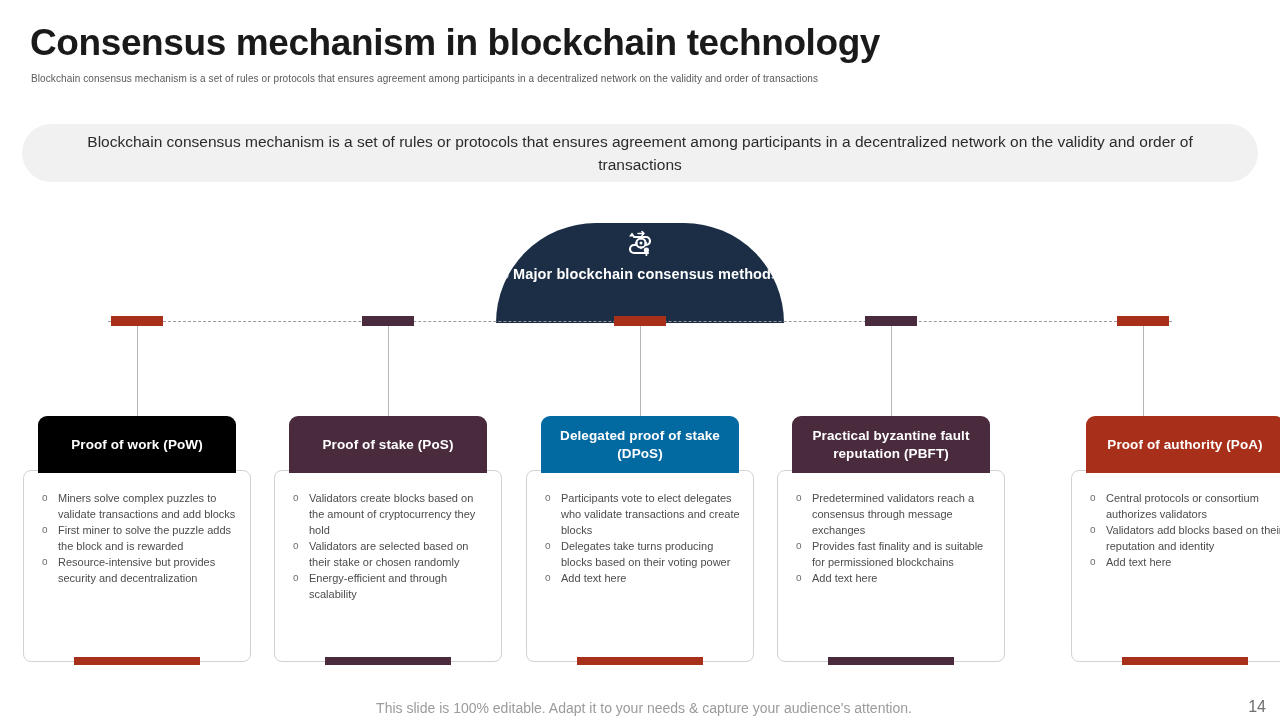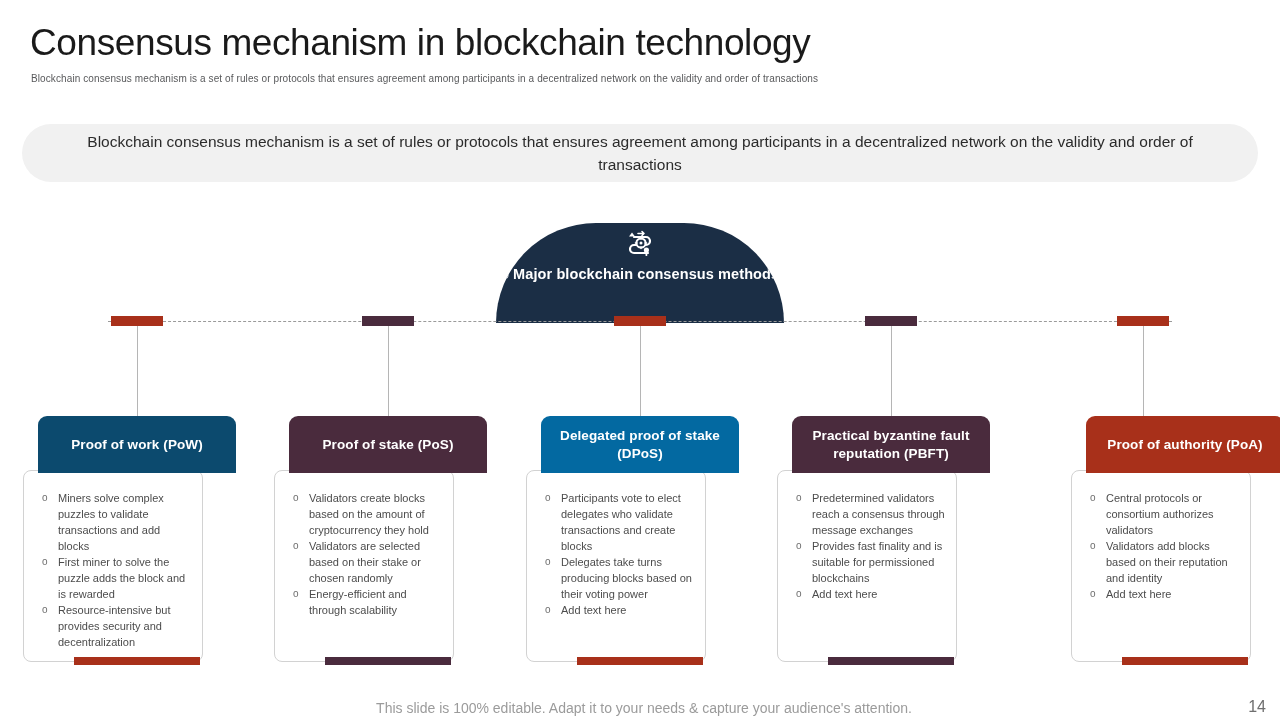--- a/index.html
+++ b/index.html
@@ -23,21 +23,21 @@
     height: 720px;
     background: #ffffff;
   }
 
   
   .page-title {
     position: absolute;
     left: 30px;
     top: 20px;
     font-size: 37px;
-    font-weight: 400;
+    font-weight: 700;
     color: #1a1a1a;
     letter-spacing: -0.4px;
     white-space: nowrap;
     line-height: 46px;
   }
 
   .page-subtitle {
     position: absolute;
     left: 31px;
     top: 73px;
@@ -162,21 +162,21 @@
     font-weight: bold;
     line-height: 18px;
     letter-spacing: 0.1px;
     padding: 0 6px;
   }
 
   .card-body {
     position: absolute;
     left: 0;
     top: 54px;
-    width: 180px;
+    width: 228px;
     height: 192px;
     background: #ffffff;
     border: 1px solid #d2d2d2;
     border-radius: 8px;
     z-index: 2;
     padding: 19px 10px 10px 10px;
   }
 
   .bullets {
     list-style: none;
@@ -266,21 +266,21 @@
     <div class="hub-label">5 Major blockchain consensus methods</div>
   </div>
 
   <div class="marker" style="left: 137px; background: rgb(168, 48, 26);"></div>
   <div class="marker" style="left: 388px; background: rgb(74, 43, 61);"></div>
   <div class="marker" style="left: 640px; background: rgb(168, 48, 26);"></div>
   <div class="marker" style="left: 891px; background: rgb(74, 43, 61);"></div>
   <div class="marker" style="left: 1143px; background: rgb(168, 48, 26);"></div>
 
   <div class="card" style="left: 23px;">
-    <div class="card-head" style="background: #0c4a6e;">
+    <div class="card-head" style="background: #000000;">
       <div class="card-head-text">Proof of work (PoW)</div>
     </div>
     <div class="card-body">
       <ul class="bullets">
         <li>Miners solve complex puzzles to validate transactions and add blocks</li>
         <li>First miner to solve the puzzle adds the block and is rewarded</li>
         <li>Resource-intensive but provides security and decentralization</li>
       </ul>
     </div>
     <div class="card-foot" style="background: rgb(168, 48, 26);"></div>

